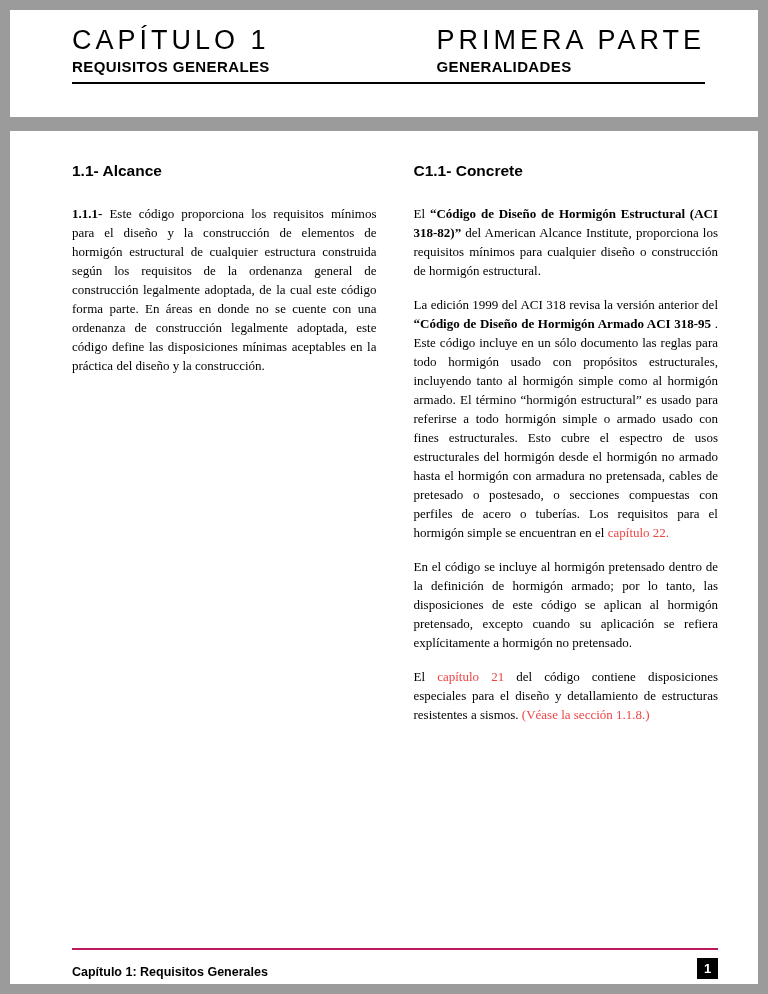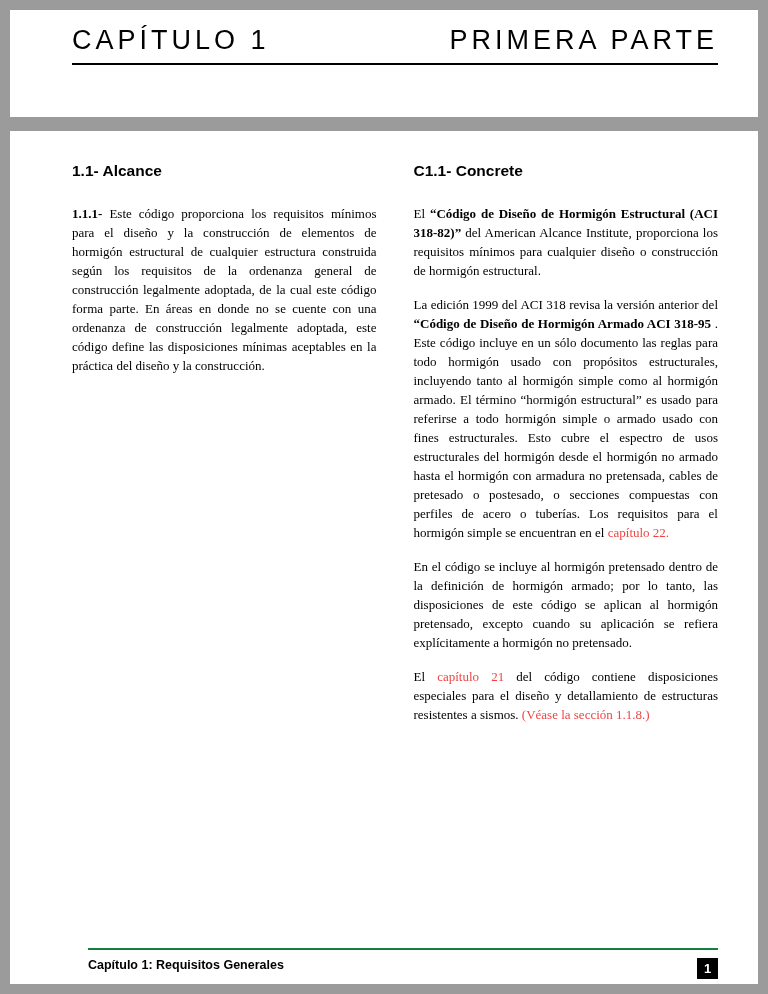--- a/index.html
+++ b/index.html
@@ -17,21 +17,21 @@
   .page{
     position:absolute; inset:10px;
     background:#ffffff;
   }
   
   .gray-band{
     position:absolute; left:0; right:0; top:117px; height:14px;
     background:#9b9b9b;
   }
   .header{
-    position:absolute; top:16px; left:62px; right:40px;
+    position:absolute; top:16px; left:62px; right:53px;
     border-bottom:2px solid #000;
     padding-bottom:7px;
   }
   .header-row{display:flex; justify-content:space-between; align-items:flex-start;}
   .hdr-title{
     font-family:"Liberation Sans", sans-serif;
     font-size:27px; font-weight:400; letter-spacing:4px; line-height:1.1;
     white-space:nowrap;
   }
   .hdr-sub{
@@ -55,23 +55,23 @@
     text-align:justify;
     margin-bottom:14px;
   }
   .para:last-child{margin-bottom:12px;}
   .col-left .para{margin-bottom:0;}
   .right-gap{margin-bottom:15px;}
   .seg-bold{font-weight:bold;}
   .seg-link{color:#ef4444;}
   .footer{
     position:absolute; left:62px; right:40px; bottom:5px;
-    border-top:2px solid #15803d;
+    border-top:2px solid #be185d;
     padding-top:8px;
-    display:flex; justify-content:space-between; align-items:flex-start;margin-left:16px;
+    display:flex; justify-content:space-between; align-items:flex-end;
   }
   .footer-label{
     font-family:"Liberation Sans", sans-serif;
     font-size:12.5px; font-weight:bold;
   }
   .page-badge{
     width:21px; height:21px; background:#000; color:#fff;
     display:flex; align-items:center; justify-content:center;
     font-family:"Liberation Sans", sans-serif;
     font-size:13px; font-weight:bold;
@@ -79,23 +79,25 @@
 </style>
 </head>
 <body>
 
 <div class="page">
 
   <header class="header">
     <div class="header-row">
       <div>
         <div class="hdr-title">CAPÍTULO 1</div>
+        <div class="hdr-sub">REQUISITOS GENERALES</div>
       </div>
       <div class="hdr-right">
         <div class="hdr-title">PRIMERA PARTE</div>
+        <div class="hdr-sub">GENERALIDADES</div>
       </div>
     </div>
   </header>
 
   <main class="content">
     <section class="col col-left">
       <h2 class="col-heading">1.1- Alcance</h2>
       <p class="para"><span class="seg-bold">1.1.1- </span><span class="seg-normal">Este código proporciona los requisitos mínimos para el diseño y la construcción de elementos de hormigón estructural de cualquier estructura construida según los requisitos de la ordenanza general de construcción legalmente adoptada, de la cual este código forma parte.  En áreas en donde no se cuente con una ordenanza de construcción legalmente adoptada, este código define las disposiciones mínimas aceptables en la práctica del diseño y la construcción.</span></p>
     </section>
 

